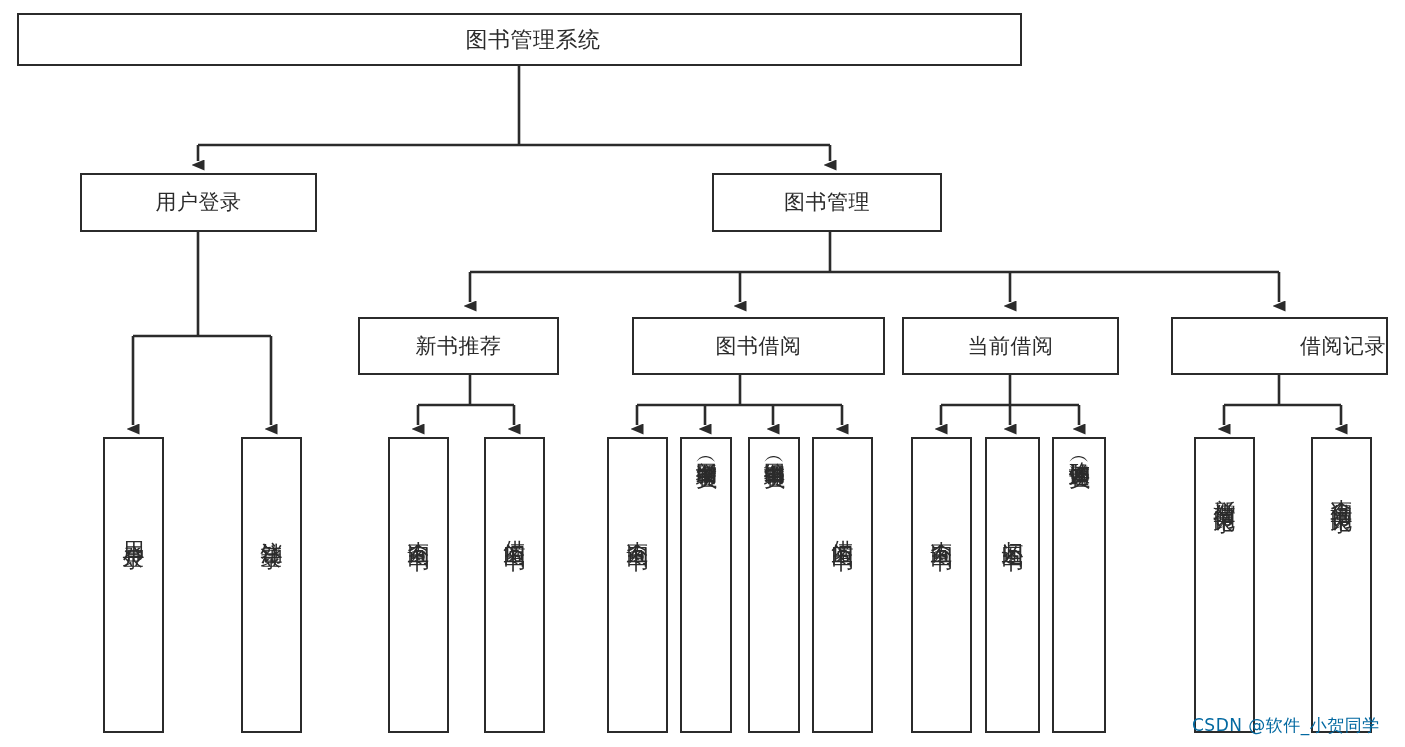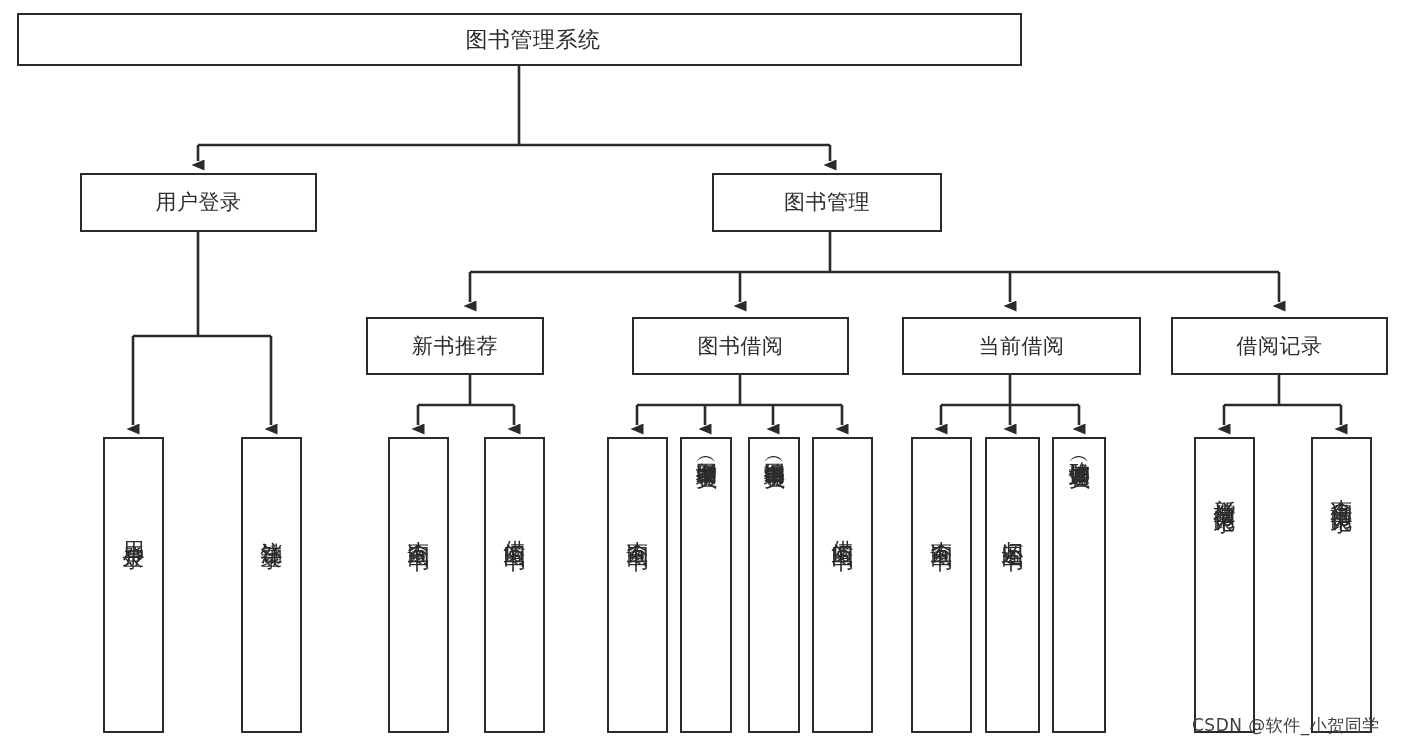--- a/index.html
+++ b/index.html
@@ -61,21 +61,21 @@
     letter-spacing: 3px;
     line-height: 1;
     white-space: nowrap;
   }
   .node.vertical.tall-text .label {
     font-size: 21px;
     letter-spacing: 1px;
   }
   .watermark {
     position: absolute;
-    color: #404040;
+    color: #0369a1;
     font-size: 17px;
     letter-spacing: 0.5px;
     white-space: nowrap;
     user-select: none;
   }
 </style>
 </head>
 <body>
 
 <div id="diagram-root">
@@ -137,30 +137,30 @@
     <span class="label">图书管理系统</span>
   </div>
 
   <div class="node horizontal" style="left:80px; top:173px; width:237px; height:59px;">
     <span class="label">用户登录</span>
   </div>
   <div class="node horizontal" style="left:712px; top:173px; width:230px; height:59px;">
     <span class="label">图书管理</span>
   </div>
 
-  <div class="node horizontal" style="left:366px; top:317px; width:178px; height:58px;">
+  <div class="node horizontal" style="left:358px; top:317px; width:201px; height:58px;">
     <span class="label">新书推荐</span>
   </div>
-  <div class="node horizontal" style="left:632px; top:317px; width:217px; height:58px;">
+  <div class="node horizontal" style="left:632px; top:317px; width:253px; height:58px;">
     <span class="label">图书借阅</span>
   </div>
-  <div class="node horizontal" style="left:902px; top:317px; width:239px; height:58px;">
+  <div class="node horizontal" style="left:902px; top:317px; width:217px; height:58px;">
     <span class="label">当前借阅</span>
   </div>
-  <div class="node horizontal" style="left:1171px; top:317px; width:217px; height:58px;">
+  <div class="node horizontal" style="left:1171px; top:317px; width:217px; height:58px;justify-content:flex-end;">
     <span class="label">借阅记录</span>
   </div>
 
   <div class="node vertical" style="left:103px; top:437px; width:61px; height:296px; padding-top:84px;">
     <span class="label">用户登录</span>
   </div>
   <div class="node vertical" style="left:241px; top:437px; width:61px; height:296px; padding-top:84px;">
     <span class="label">注销登录</span>
   </div>
 

